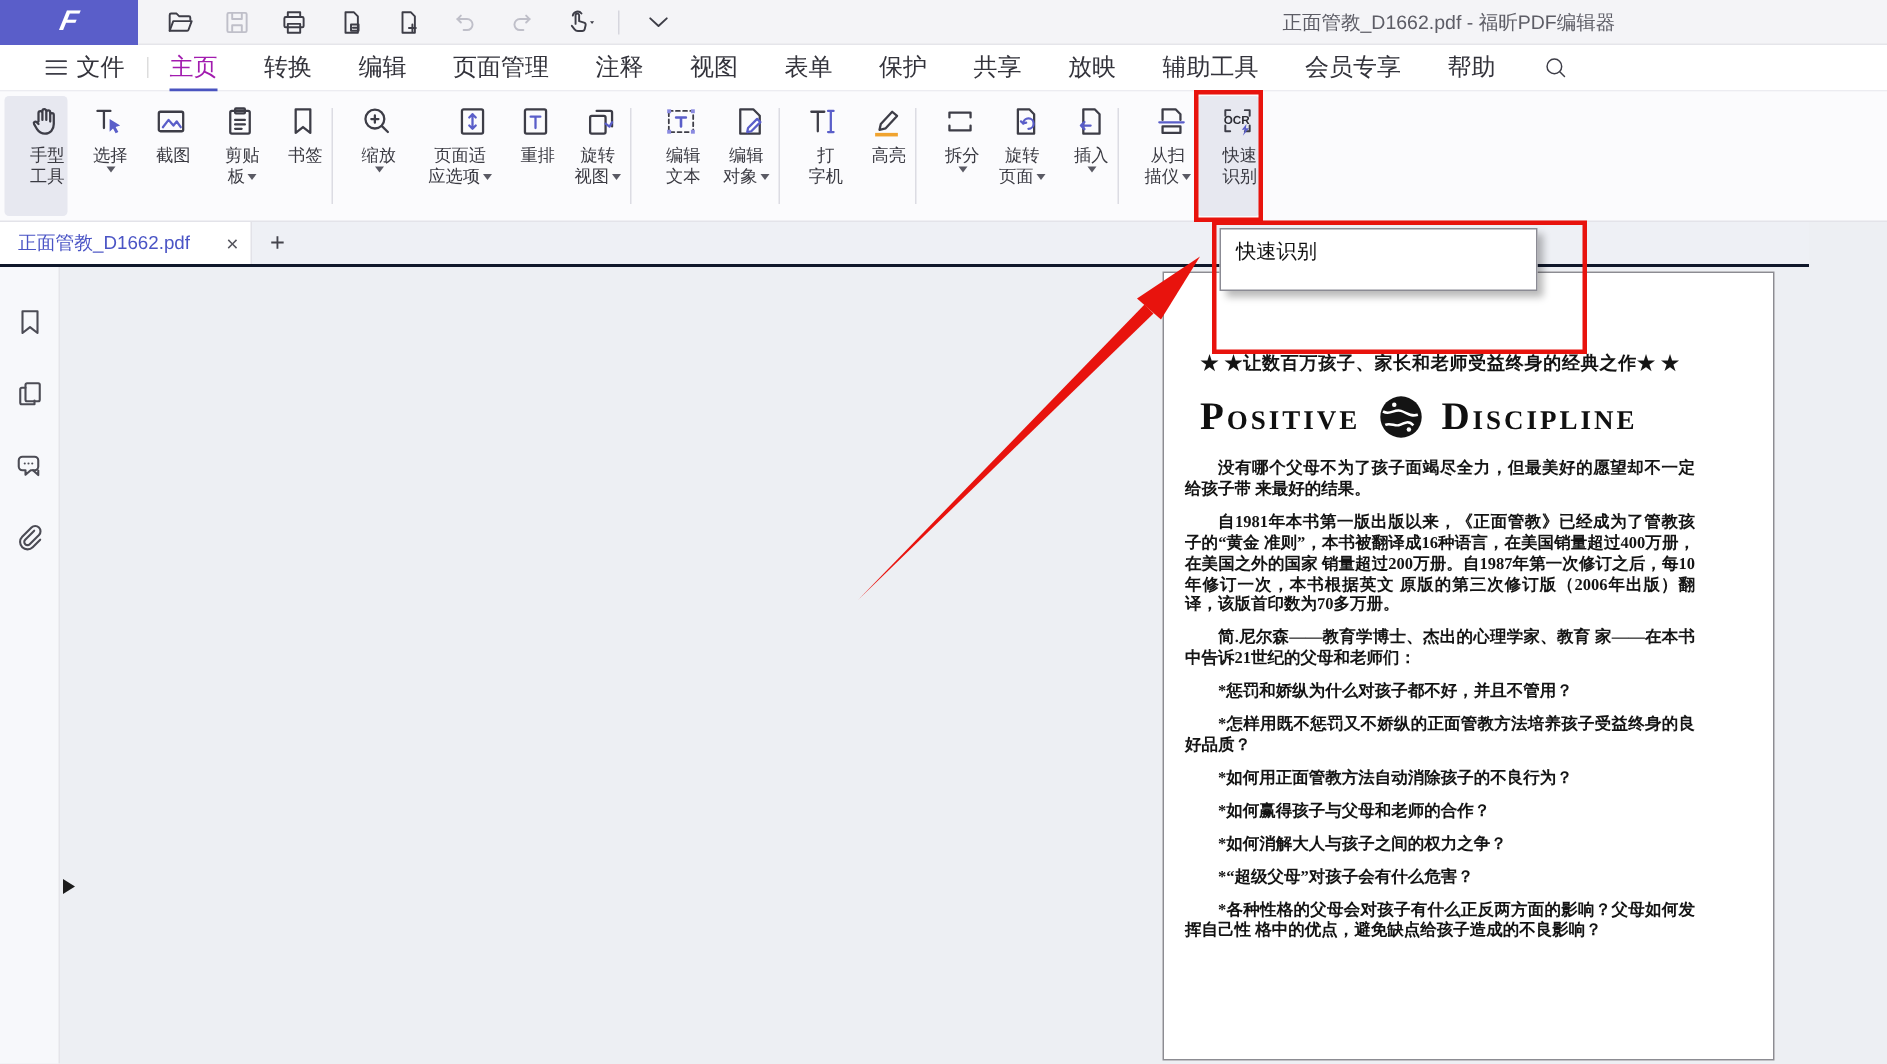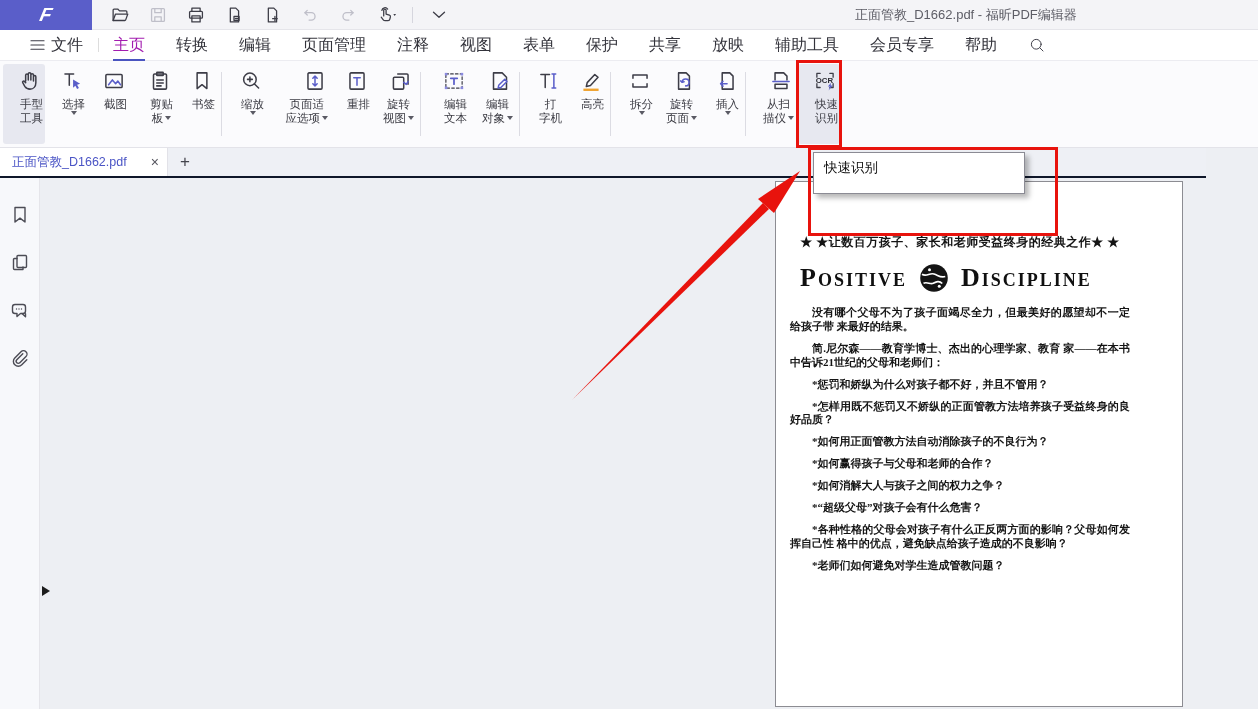--- a/index.html
+++ b/index.html
@@ -494,29 +494,29 @@
             <svg width="36" height="36" viewBox="0 0 24 24">
               <circle cx="12" cy="12" r="9.2" fill="#141414"></circle>
               <path d="M4 9.5c3 2 5-1.2 8-.2s4.2 2.7 7.5 1.7M5 15.5c2.5-1.2 4.5 1 6.5 0s4-2 6 .2" stroke="#fff" fill="none" stroke-width="1.1"></path>
               <circle cx="9" cy="6.5" r="1" fill="#fff"></circle>
               <circle cx="15.5" cy="17.5" r="1" fill="#fff"></circle>
             </svg>
           </span>
         <span class="logo-word">Discipline</span>
       </div>
       <p class="doc-p">没有哪个父母不为了孩子面竭尽全力，但最美好的愿望却不一定给孩子带 来最好的结果。</p>
+      <p class="doc-p">自1981年本书第一版出版以来，《正面管教》已经成为了管教孩子的“黄金 准则”，本书被翻译成16种语言，在美国销量超过400万册，在美国之外的国家 销量超过200万册。自1987年第一次修订之后，每10年修订一次，本书根据英文 原版的第三次修订版（2006年出版）翻译，该版首印数为70多万册。</p>
       <p class="doc-p">简.尼尔森——教育学博士、杰出的心理学家、教育 家——在本书中告诉21世纪的父母和老师们：</p>
       <p class="doc-p">*惩罚和娇纵为什么对孩子都不好，并且不管用？</p>
       <p class="doc-p">*怎样用既不惩罚又不娇纵的正面管教方法培养孩子受益终身的良好品质？</p>
       <p class="doc-p">*如何用正面管教方法自动消除孩子的不良行为？</p>
       <p class="doc-p">*如何赢得孩子与父母和老师的合作？</p>
       <p class="doc-p">*如何消解大人与孩子之间的权力之争？</p>
       <p class="doc-p">*“超级父母”对孩子会有什么危害？</p>
       <p class="doc-p">*各种性格的父母会对孩子有什么正反两方面的影响？父母如何发挥自己性 格中的优点，避免缺点给孩子造成的不良影响？</p>
-      <p class="doc-p">*老师们如何避免对学生造成管教问题？</p>
     </div>
   </div>
 </div>
 
 <svg id="arrow" width="256" height="256" viewBox="0 0 256 256">
   <polygon points="14,248 211,57 205,51" fill="#e8130d"></polygon>
   <polygon points="216,61 200,47 242,19" fill="#e8130d"></polygon>
 </svg>
 <div id="redbox-tip"></div>
 <div id="tooltip">

